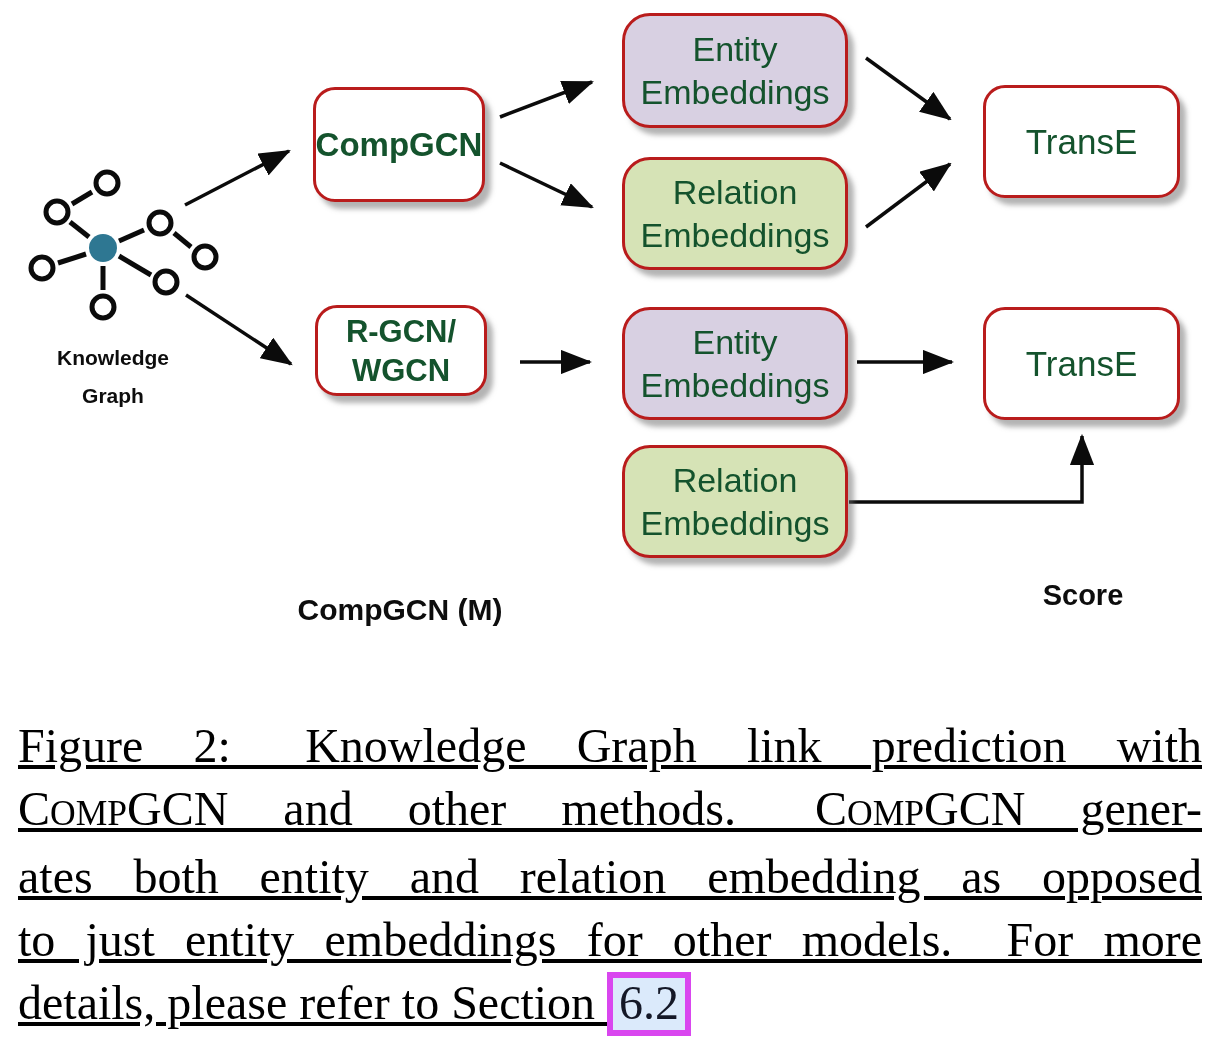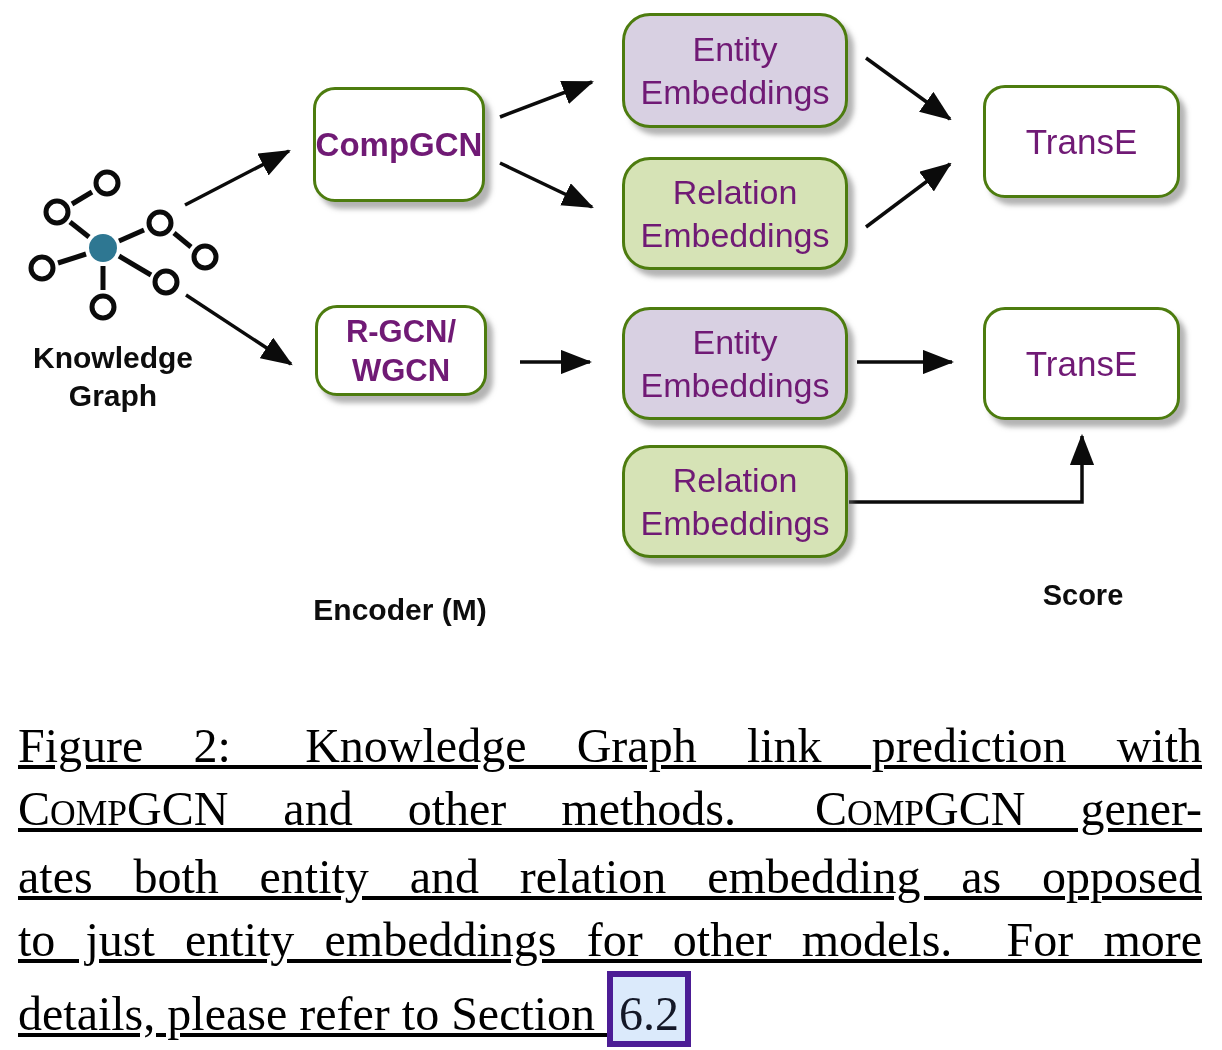--- a/index.html
+++ b/index.html
@@ -7,56 +7,56 @@
     position:relative;
     width:1222px;height:1050px;
     background:#ffffff;
     overflow:hidden;
   }
   .diagram{position:absolute;left:0;top:0;width:1222px;height:705px;}
   .underlay{position:absolute;left:0;top:0;width:1222px;height:705px;}
 
   .node{
     position:absolute;box-sizing:border-box;
-    border:3px solid #4d7c0f;background:#ffffff;
+    border:3px solid #b91c1c;background:#ffffff;
     display:flex;flex-direction:column;align-items:center;justify-content:center;
     text-align:center;
-    font-family:"Liberation Sans",sans-serif;color:#701a75;
+    font-family:"Liberation Sans",sans-serif;color:#14532d;
     box-shadow:6px 7px 5px rgba(105,105,105,0.5);
   }
   .r22{border-radius:22px;}
   .r28{border-radius:28px;}
   .purple{background:#d8d0e2;}
   .green{background:#d6e3b6;}
   .enc-text{font-weight:bold;font-size:31px;line-height:39px;text-align:center;}
   .emb-text{font-size:34px;line-height:43px;}
   .transe-text{font-size:35px;line-height:40px;}
 
   .lbl{
     position:absolute;font-family:"Liberation Sans",sans-serif;
     font-weight:bold;color:#0d0d0d;text-align:center;
   }
-  .kg-lbl{left:13px;top:339px;width:200px;font-size:30px;line-height:38px;}
+  .kg-lbl{left:13px;top:339px;width:200px;font-size:21px;line-height:38px;}
   .encoder-lbl{left:295px;top:592px;width:210px;font-size:30px;line-height:36px;}
   .score-lbl{left:972px;top:577px;width:222px;font-size:29px;line-height:36px;}
 
   .caption{
     position:absolute;left:0;top:700px;width:1222px;box-sizing:border-box;
     padding:14px 20px 0 18px;
     font-family:"Liberation Serif",serif;
     font-size:48px;line-height:63px;color:#000000;
   }
   .cap-line{text-align:justify;text-align-last:justify;text-decoration:underline;}
   .cap-line.cap-last{text-align:left;text-align-last:left;}
   .sc{font-size:0.74em;}
   .reflink{
     display:inline-block;
     background:#dbeafb;
-    border:6px solid #4c1d95;
-    padding:12px 6px 2px 6px;
+    border:6px solid #d946ef;
+    padding:0 6px 2px 6px;
     line-height:1.05;
     color:#141827;
   }
 </style>
 </head>
 <body>
 
 <div class="page">
 
   <div class="diagram">
@@ -134,21 +134,21 @@
 
     <div class="node r22" style="left:983px;top:307px;width:197px;height:113px;">
       <div class="transe-text">TransE</div>
     </div>
 
     <div class="lbl kg-lbl">
       <div>Knowledge</div>
       <div>Graph</div>
     </div>
 
-    <div class="lbl encoder-lbl">Encoder (M)</div>
+    <div class="lbl encoder-lbl">CompGCN (M)</div>
 
     <div class="lbl score-lbl">
       <div>Score</div>
     </div>
 
   </div>
 
   <div class="caption" id="caption">
       <div class="cap-line"><span>Figure 2:  Knowledge Graph link prediction with</span></div>
       <div class="cap-line"><span>C</span><span class="sc">OMP</span><span>GCN and other methods.  </span><span>C</span><span class="sc">OMP</span><span>GCN gener-</span></div>

